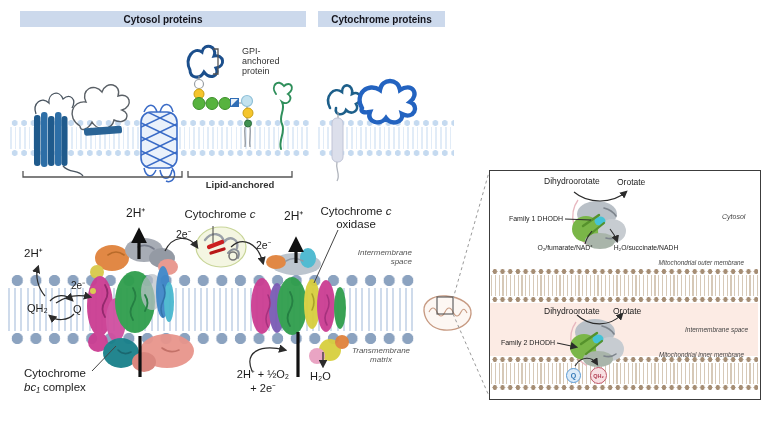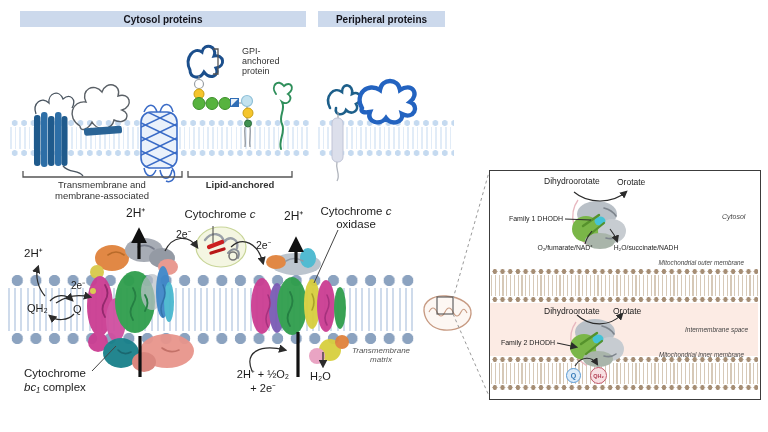--- a/index.html
+++ b/index.html
@@ -26,21 +26,21 @@
 </style>
 </head>
 <body>
 
 <div class="fig">
 
   <div class="hdr" style="left:20px;top:11px;width:286px;">
     <span>Cytosol proteins</span>
   </div>
   <div class="hdr" style="left:318px;top:11px;width:127px;">
-    <span>Peripheral proteins</span>
+    <span>Cytochrome proteins</span>
   </div>
 
   <div class="mem" style="left:10px;top:119px;width:301px;height:38px;--hc:#c5daf0;--hd:8px;--sp:9.4px;--tc:#e0ebf7;--tw:1.6px;--tg:4.7px;">
     <div class="hr"></div>
     <div class="tl"></div>
     <div class="hr"></div>
   </div>
   <div class="mem" style="left:318px;top:119px;width:136px;height:38px;--hc:#c5daf0;--hd:8px;--sp:9.4px;--tc:#e0ebf7;--tw:1.6px;--tg:4.7px;">
     <div class="hr"></div>
     <div class="tl"></div>
@@ -269,40 +269,40 @@
     </g>
   </svg>
 
   <div class="panelborder" style="left:489px;top:170px;width:270px;height:228px;"></div>
 
   <div class="lbl" style="left:222px;top:46px;font-size:9px;color:#333;margin-left:20px;">
     <div>GPI-</div>
     <div>anchored</div>
     <div>protein</div>
   </div>
-  <div class="lbl c" style="left:28px;top:180px;width:148px;font-size:9.5px;color:#333;white-space:normal;">
-    <div>Transmembrane and</div>
-    <div>membrane-associated</div>
-  </div>
   <div class="lbl c" style="left:190px;top:180px;width:100px;font-size:9.5px;color:#333;font-weight:bold;">Lipid-anchored</div>
 
   <div class="lbl" style="left:24px;top:247px;font-size:11.5px;">2H⁺</div>
   <div class="lbl" style="left:71px;top:280px;font-size:10px;">2e⁻</div>
   <div class="lbl" style="left:27px;top:302px;font-size:11px;">QH₂</div>
   <div class="lbl" style="left:73px;top:303px;font-size:11px;">Q</div>
   <div class="lbl" style="left:126px;top:207px;font-size:12px;">2H⁺</div>
   <div class="lbl c" style="left:170px;top:208px;width:100px;font-size:11.5px;">
     <span>Cytochrome</span>&nbsp;<i>c</i>
   </div>
   <div class="lbl" style="left:176px;top:229px;font-size:10.5px;">2e⁻</div>
   <div class="lbl" style="left:256px;top:240px;font-size:10.5px;">2e⁻</div>
   <div class="lbl" style="left:284px;top:210px;font-size:12px;">2H⁺</div>
   <div class="lbl c" style="left:306px;top:205px;width:100px;font-size:11.5px;">
     <div><span>Cytochrome</span>&nbsp;<i>c</i></div>
     <div>oxidase</div>
+  </div>
+  <div class="lbl r it" style="left:330px;top:249px;width:82px;font-size:8px;color:#555;">
+    <div>Intermembrane</div>
+    <div>space</div>
   </div>
   <div class="lbl c it" style="left:350px;top:347px;width:62px;font-size:8px;color:#555;">
     <div>Transmembrane</div>
     <div>matrix</div>
   </div>
   <div class="lbl" style="left:24px;top:367px;font-size:11.5px;line-height:1.2;">
     <div>Cytochrome</div>
     <div><i>bc₁</i><span> complex</span></div>
   </div>
   <div class="lbl c" style="left:218px;top:368px;width:90px;font-size:11px;line-height:1.25;">

